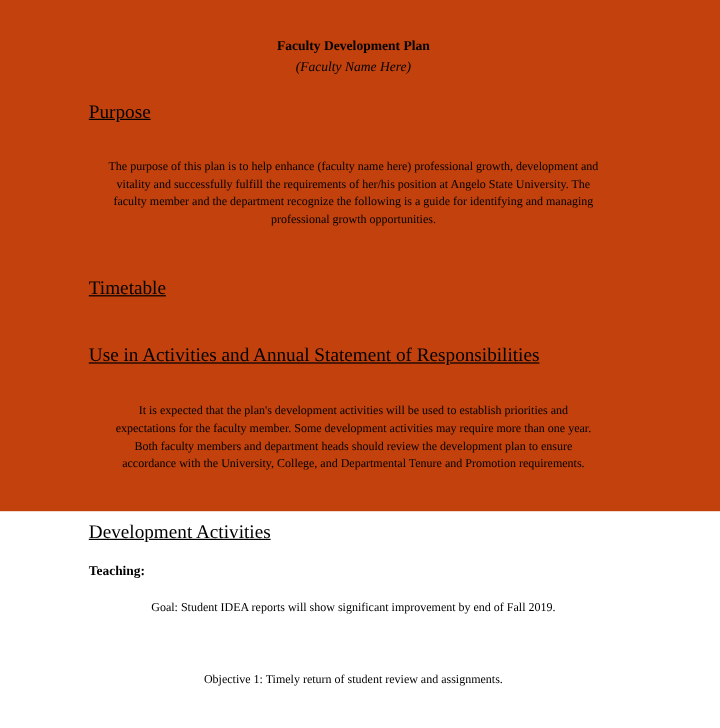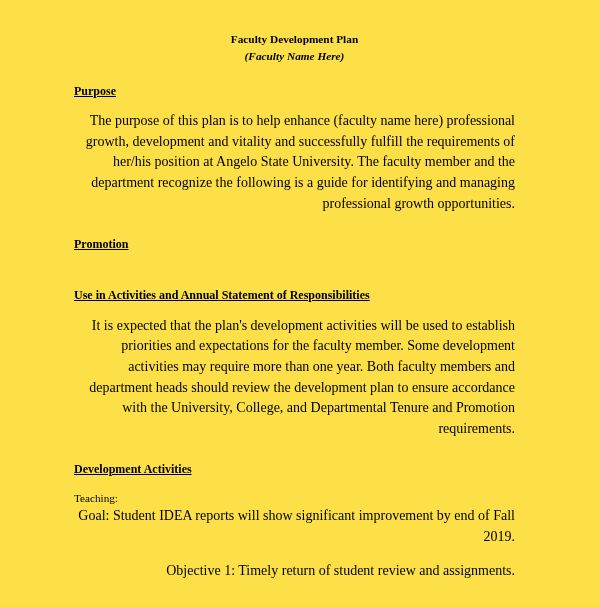--- a/index.html
+++ b/index.html
@@ -10,61 +10,60 @@
     width: 600px;
     height: 607px;
     background: #ffffff;
     font-family: "Liberation Serif", serif;
     color: #000000;
     overflow: hidden;
   }
   .page {
     position: relative;
     width: 600px;
-    height: 607px;
-    background: #fde047;
+    height: 426px;
+    background: #c2410c;
     box-sizing: border-box;
   }
   .doc-body {
     position: absolute;
     left: 74px;
     top: 32px;
     width: 441px;
   }
   .doc-title {
     text-align: center;
     font-weight: bold;
     font-size: 11.3px;
     line-height: 1.35;
     margin: 0 0 0 0;
   }
   .doc-subtitle {
     text-align: center;
-    font-weight: bold;
+    font-weight: normal;
     font-style: italic;
     font-size: 11.3px;
     line-height: 1.35;
     margin: 2px 0 0 0;
   }
   .section-head {
-    font-size: 12px;
+    font-size: 16px;
     text-decoration: underline;
     margin: 0;
     line-height: 1.4;
-    font-weight: bold;
   }
   .para {
-    font-size: 14px;
+    font-size: 10px;
     line-height: 1.47;
-    margin: 0;
-    text-align: right;
+    margin: 16px;
+    text-align: center;
   }
   .bold-head {
     font-size: 11.2px;
-    font-weight: normal;
+    font-weight: bold;
     line-height: 1.45;
     margin: 0;
   }
   .sp-22 { height: 22px; }
   .sp-18 { height: 18px; }
   .sp-16 { height: 16px; }
   .sp-14 { height: 14px; }
   .sp-12 { height: 12px; }
 </style>
 </head>
@@ -75,21 +74,21 @@
 
     <div class="doc-title">Faculty Development Plan</div>
     <div class="doc-subtitle">(Faculty Name Here)</div>
 
     <div class="sp-18"></div>
     <div class="section-head">Purpose</div>
     <div class="sp-12"></div>
     <div class="para">The purpose of this plan is to help enhance (faculty name here) professional growth, development and vitality and successfully fulfill the requirements of her/his position at Angelo State University. The faculty member and the department recognize the following is a guide for identifying and managing professional growth opportunities.</div>
 
     <div class="sp-22"></div>
-    <div class="section-head">Promotion</div>
+    <div class="section-head">Timetable</div>
     <div class="sp-12"></div>
 
     <div class="sp-22"></div>
     <div class="section-head">Use in Activities and Annual Statement of Responsibilities</div>
     <div class="sp-12"></div>
     <div class="para">It is expected that the plan's development activities will be used to establish priorities and expectations for the faculty member. Some development activities may require more than one year. Both faculty members and department heads should review the development plan to ensure accordance with the University, College, and Departmental Tenure and Promotion requirements.</div>
 
     <div class="sp-22"></div>
     <div class="section-head">Development Activities</div>
     <div class="sp-12"></div>

